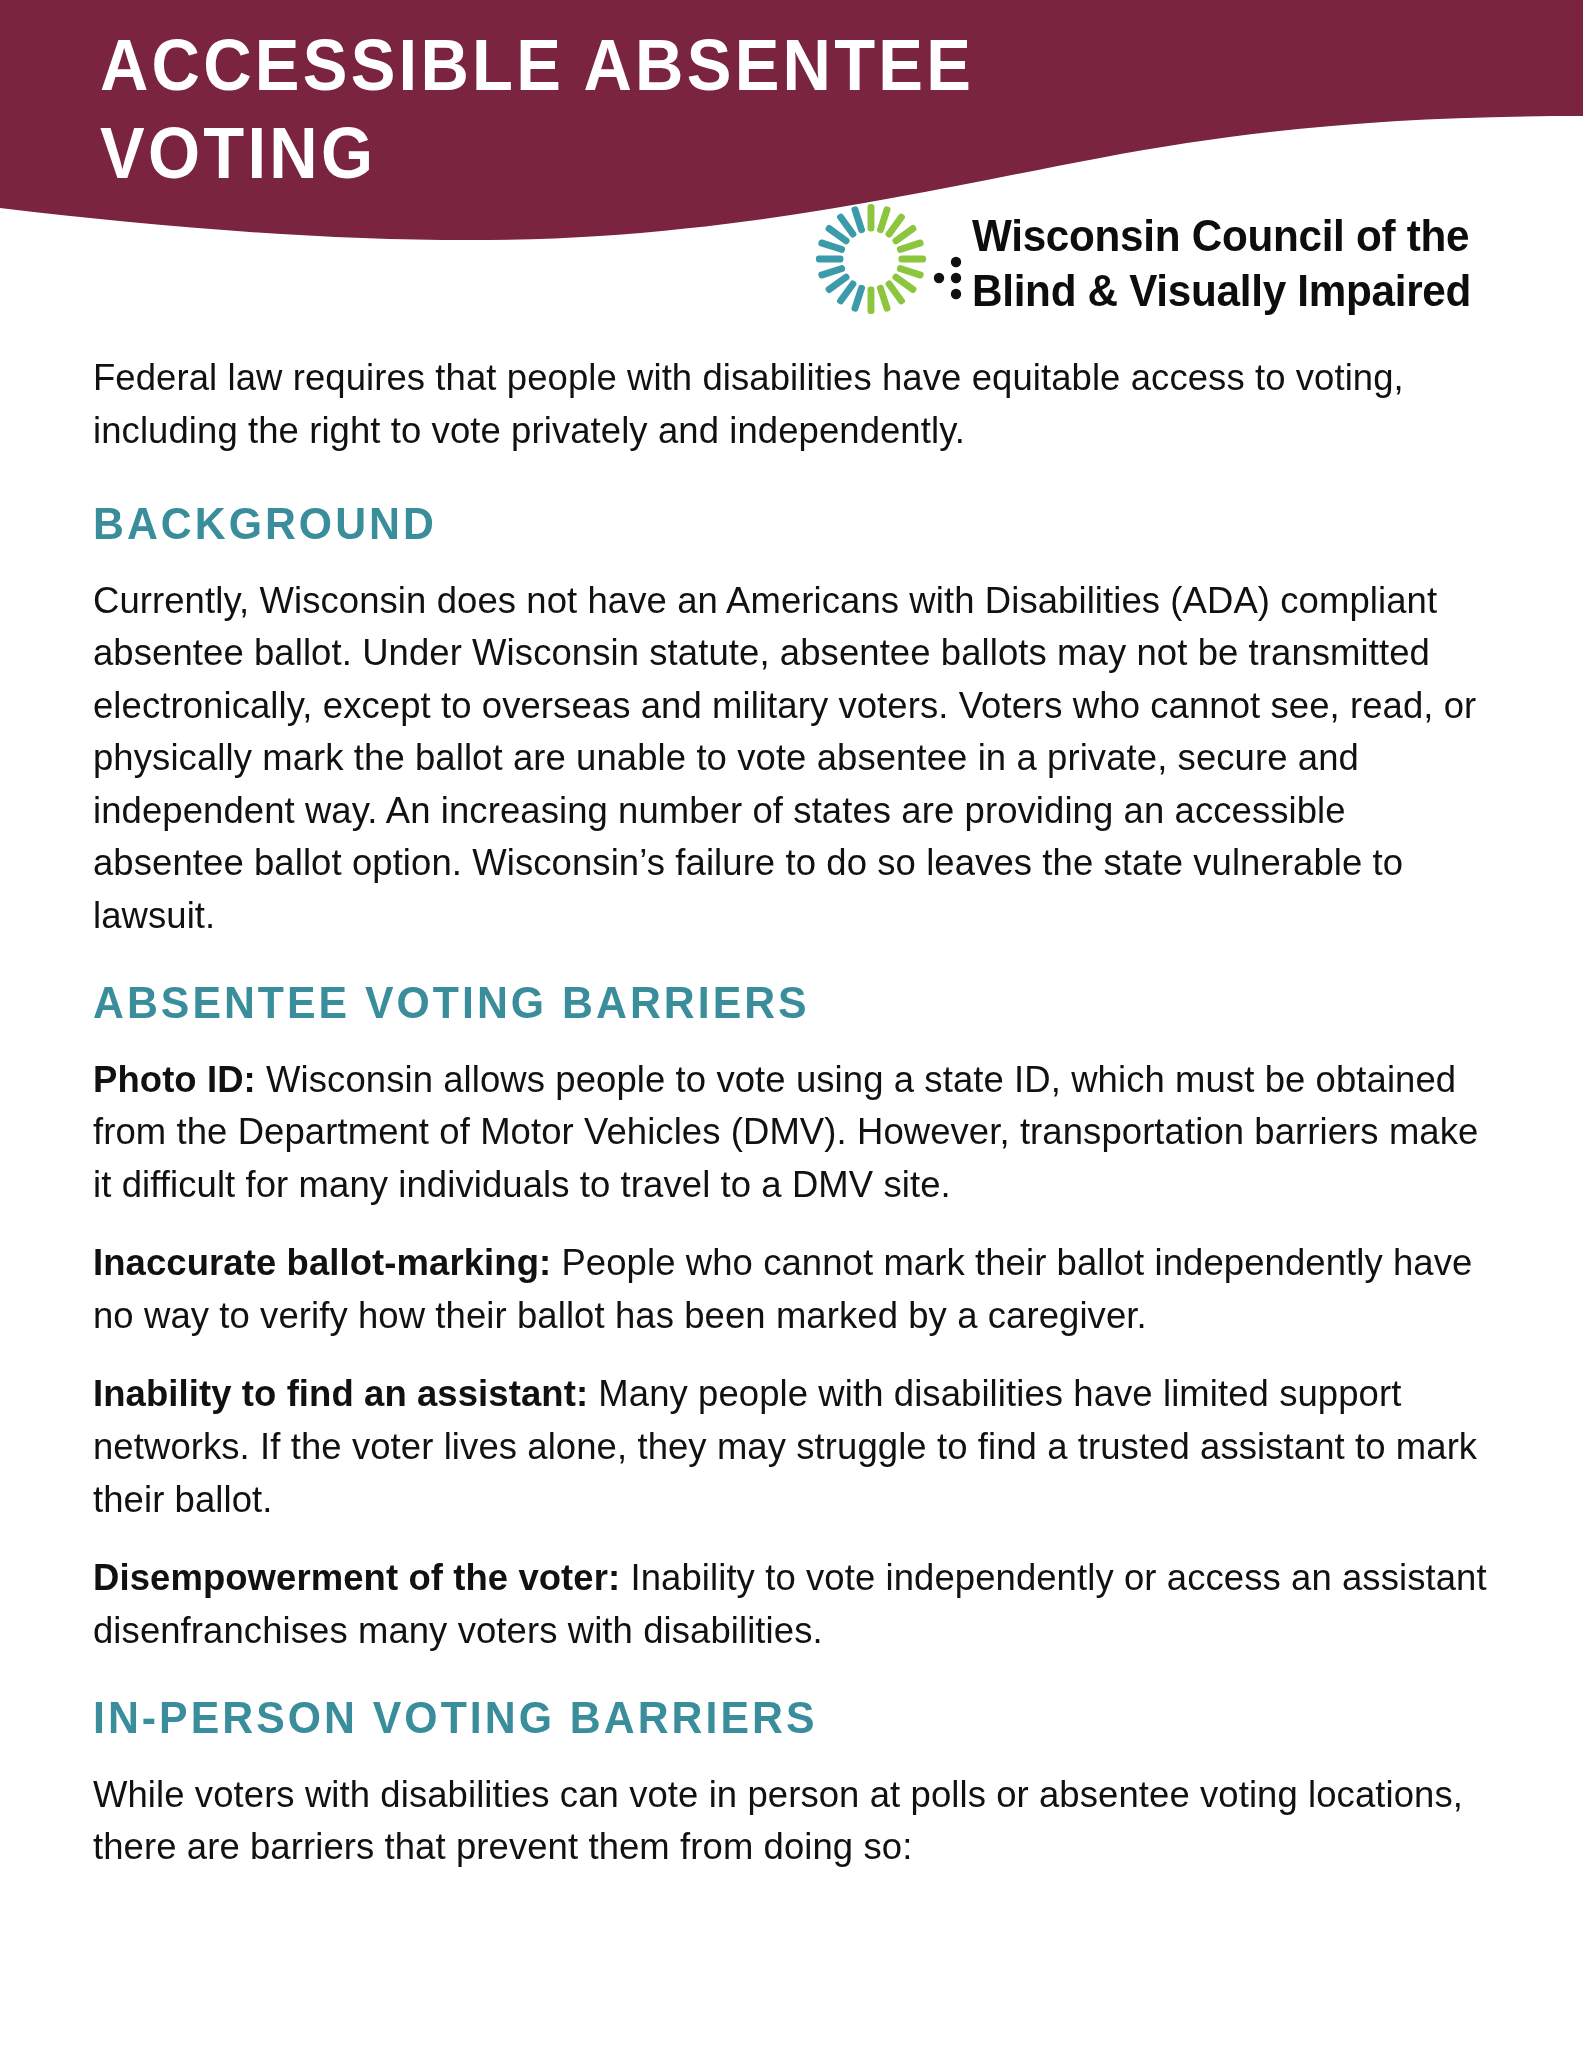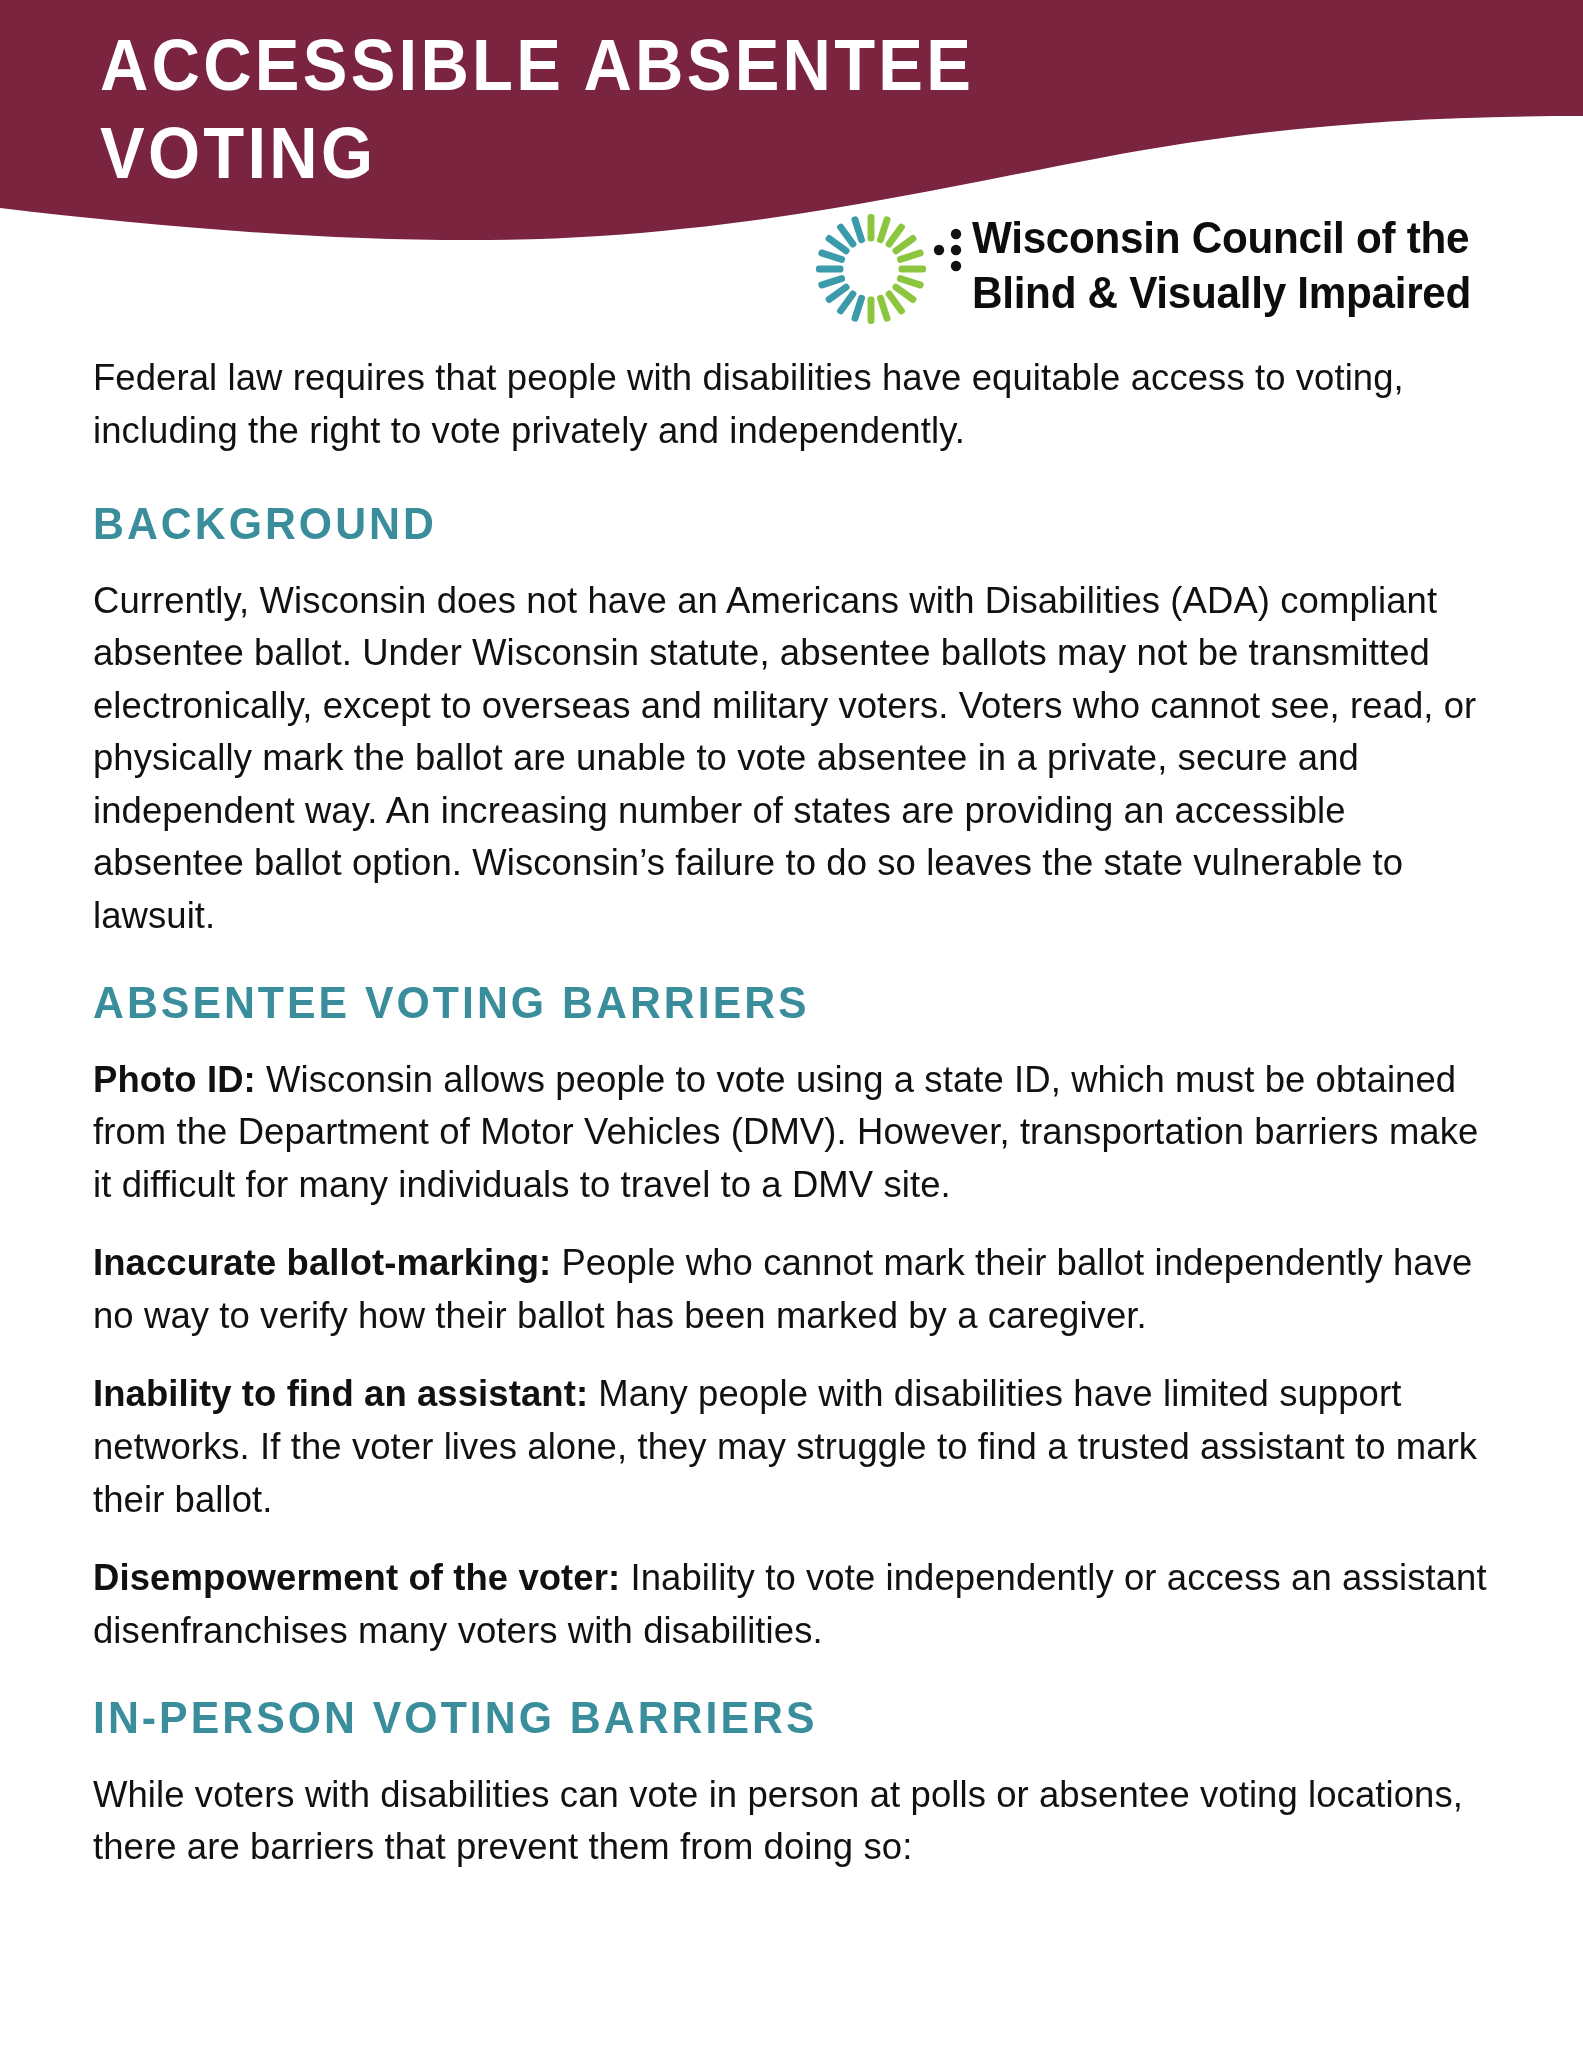--- a/index.html
+++ b/index.html
@@ -45,25 +45,25 @@
     text-transform: uppercase;
     white-space: pre-line;
     transform: scaleX(0.93);
     transform-origin: left top;
   }
 
   
   .logo {
     position: absolute;
     left: 812px;
-    top: 210px;
+    top: 198px;
     width: 720px;
     height: 120px;
     display: flex;
-    align-items: flex-start;
+    align-items: flex-end;
   }
   .logo-mark {
     width: 118px;
     height: 118px;
     flex: 0 0 auto;
   }
   .logo-dots {
     width: 34px;
     height: 80px;
     flex: 0 0 auto;

